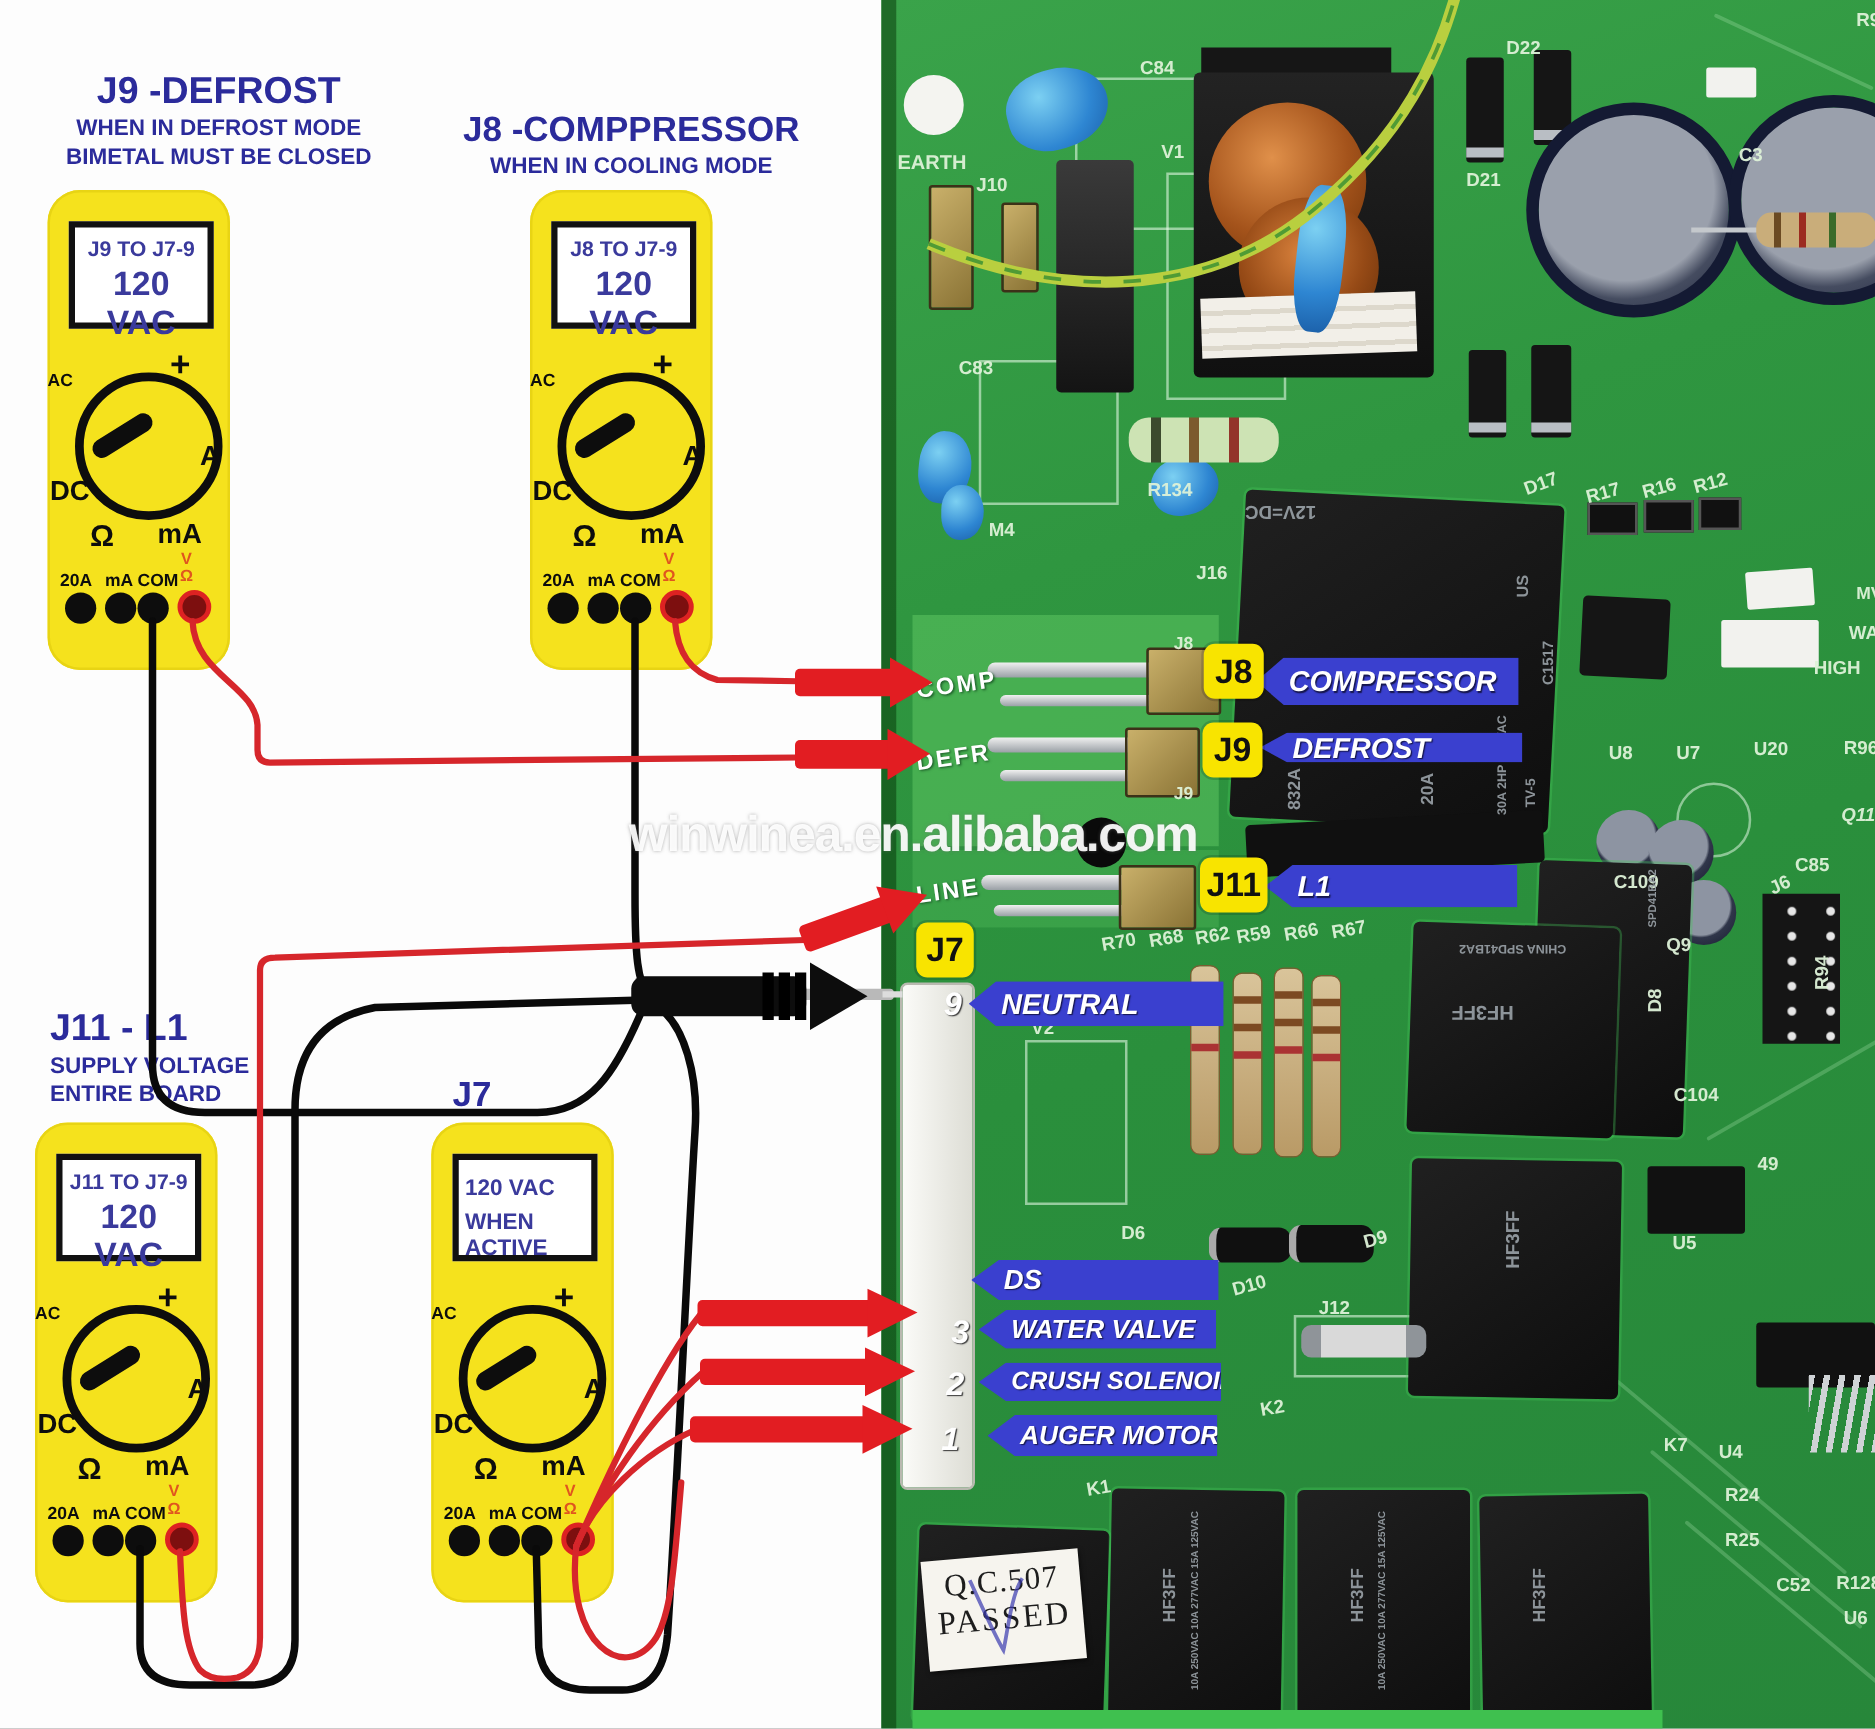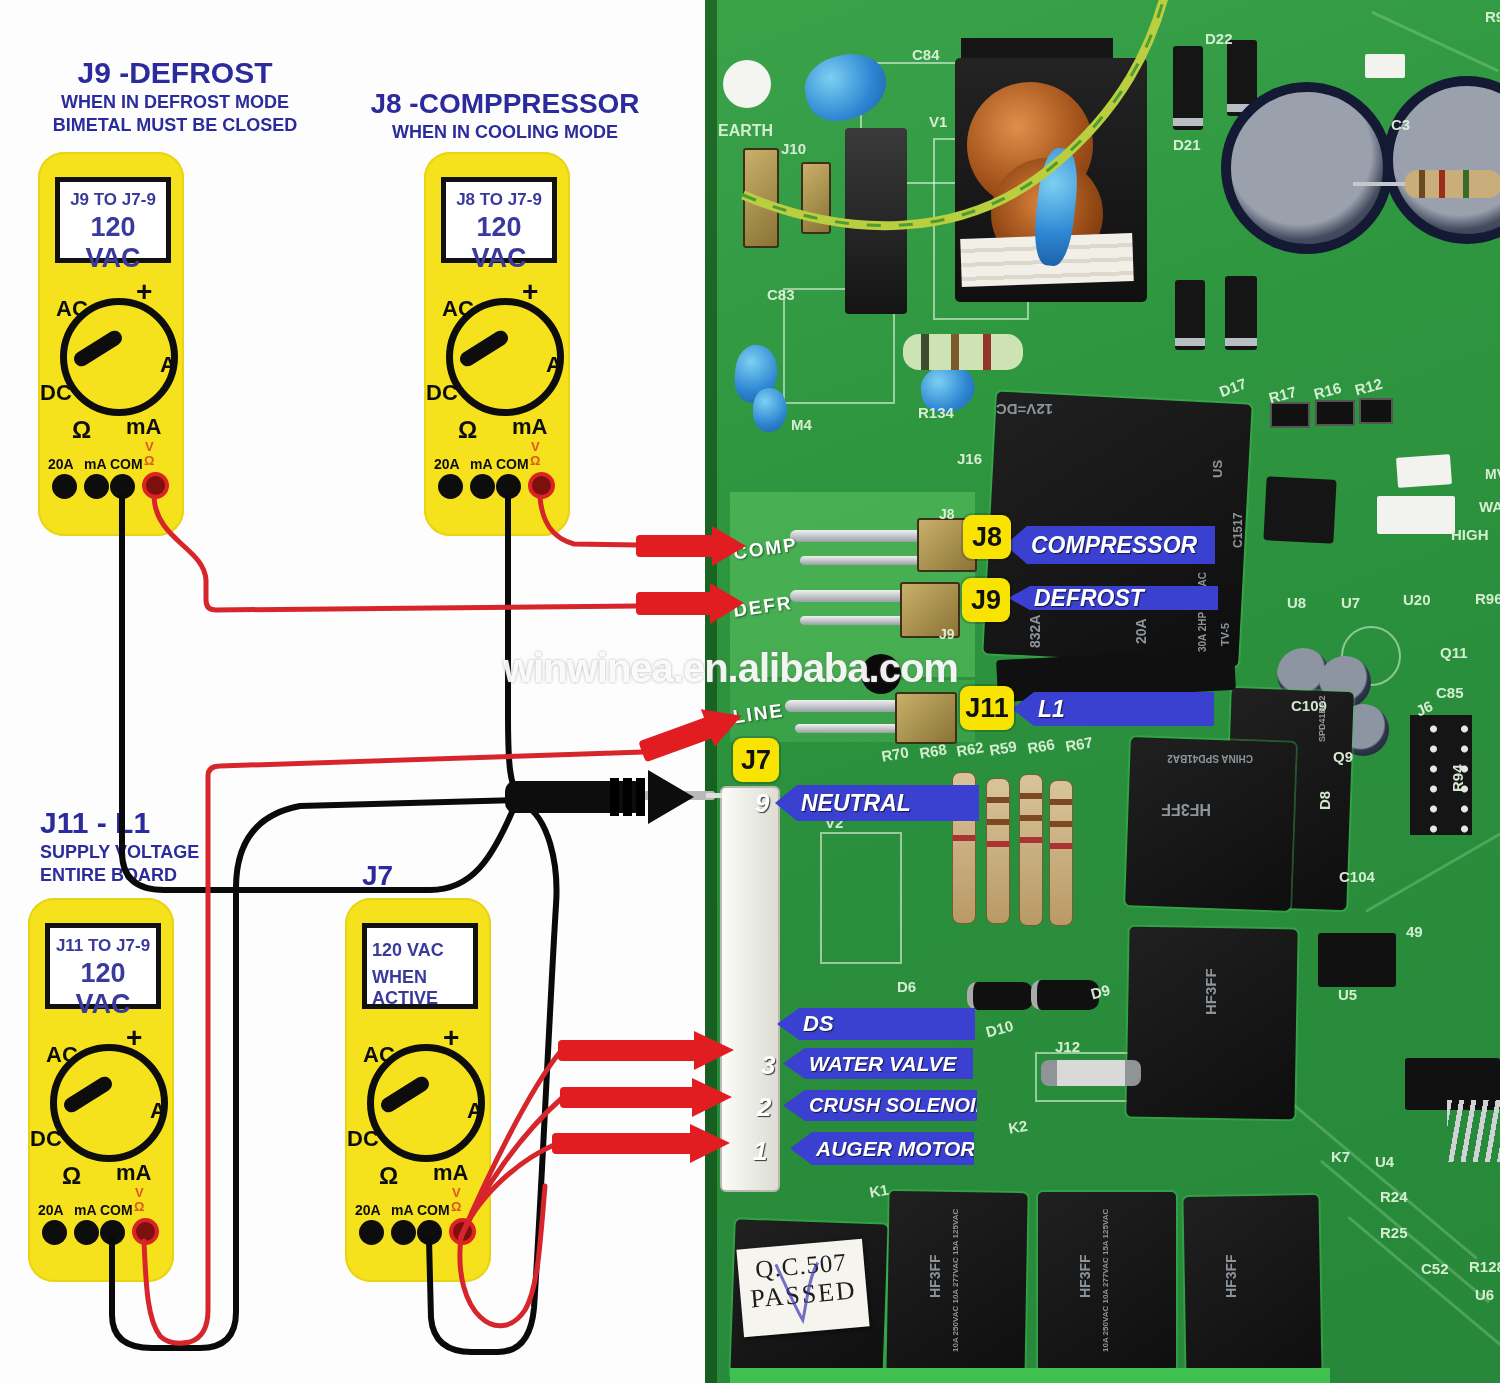--- a/index.html
+++ b/index.html
@@ -19,21 +19,21 @@
   .mdisp .d1{font-size:17px;font-weight:bold;margin-top:8px;}
   .mdisp .d2{font-size:27px;font-weight:bold;margin-top:2px;}
   .mdisp.alt{text-align:left;padding-left:5px;width:101px;}
   .mdisp.alt .d1{font-size:18px;margin-top:12px;}
   .mdisp.alt .d2{font-size:18px;margin-top:6px;}
   .dial{position:absolute;left:22px;top:146px;width:104px;height:104px;border:7px solid #0d0d0d;
         border-radius:50%;}
   .knob{position:absolute;left:4px;top:36px;width:54px;height:15px;background:#0d0d0d;
         border-radius:8px;transform:rotate(-32deg);}
   .ml{position:absolute;font-weight:bold;color:#0d0d0d;}
-  .ml.ac{left:18px;top:144px;font-size:22px;}
+  .ml.ac{left:0;top:144px;font-size:14px;}
   .ml.plus{left:98px;top:124px;font-size:28px;}
   .ml.a{left:122px;top:200px;font-size:22px;}
   .ml.dc{left:2px;top:228px;font-size:22px;}
   .ml.ohm{left:34px;top:264px;font-size:24px;}
   .ml.mamp{left:88px;top:262px;font-size:22px;}
   .jlbl{position:absolute;top:304px;font-size:14px;font-weight:bold;color:#0d0d0d;}
   .jlbl.j20a{left:10px;}  .jlbl.jma{left:46px;}  .jlbl.jcom{left:72px;}
   .jv{position:absolute;left:106px;top:288px;font-size:13px;font-weight:bold;color:#e0551f;
       line-height:14px;text-align:center;}
   .jack{position:absolute;top:322px;width:25px;height:25px;border-radius:50%;background:#0d0d0d;}
@@ -319,37 +319,37 @@
       <path d="M 38 195 C 140 238, 258 242, 348 166 C 418 108, 446 46, 460 -6" stroke="#4f9b35" stroke-width="3" fill="none" stroke-dasharray="14 18"></path>
     </svg>
 
     <div id="silk">
         <span class="sk" style="left: 13px; top: 122px; font-size: 16px;">EARTH</span>
         <span class="sk" style="left: 76px; top: 140px;">J10</span>
         <span class="sk" style="left: 207px; top: 46px;">C84</span>
         <span class="sk" style="left: 224px; top: 113px;">V1</span>
         <span class="sk" style="left: 62px; top: 254px; margin-top: 32px;">C83</span>
         <span class="sk" style="left: 86px; top: 416px;">M4</span>
-        <span class="sk" style="left: 213px; top: 404px;">R134</span>
+        <span class="sk" style="left: 213px; top: 384px;">R134</span>
         <span class="sk" style="left: 252px; top: 450px;">J16</span>
         <span class="sk" style="left: 234px; top: 506px; font-size: 14px;">J8</span>
         <span class="sk" style="left: 234px; top: 626px; font-size: 14px;">J9</span>
         <span class="sk" style="left: 468px; top: 136px;">D21</span>
         <span class="sk" style="left: 500px; top: 30px;">D22</span>
         <span class="sk" style="left: 686px; top: 116px;">C3</span>
         <span class="sk" style="left: 780px; top: 8px;">R9</span>
         <span class="sk" style="left: 512px; top: 384px; transform: rotate(-20deg);">D17</span>
         <span class="sk" style="left: 562px; top: 390px; transform: rotate(-15deg);">R17</span>
         <span class="sk" style="left: 607px; top: 386px; transform: rotate(-15deg);">R16</span>
         <span class="sk" style="left: 648px; top: 382px; transform: rotate(-15deg);">R12</span>
         <span class="sk" style="left: 770px; top: 590px;">R96</span>
         <span class="sk" style="left: 582px; top: 594px;">U8</span>
         <span class="sk" style="left: 636px; top: 594px;">U7</span>
         <span class="sk" style="left: 698px; top: 591px;">U20</span>
-        <span class="sk" style="left: 735px; top: 644px;">Q11</span>
+        <span class="sk" style="left: 768px; top: 644px; font-style: italic;">Q11</span>
         <span class="sk" style="left: 586px; top: 697px;">C109</span>
         <span class="sk" style="left: 731px; top: 684px;">C85</span>
         <span class="sk" style="left: 708px; top: 704px; transform: rotate(-25deg);">J6</span>
         <span class="sk" style="left: 744px; top: 792px; transform: rotate(-90deg);">R94</span>
         <span class="sk" style="left: 628px; top: 748px;">Q9</span>
         <span class="sk" style="left: 175px; top: 748px; transform: rotate(-10deg);">R70</span>
         <span class="sk" style="left: 213px; top: 745px; transform: rotate(-10deg);">R68</span>
         <span class="sk" style="left: 250px; top: 743px; transform: rotate(-10deg);">R62</span>
         <span class="sk" style="left: 283px; top: 742px; transform: rotate(-10deg);">R59</span>
         <span class="sk" style="left: 321px; top: 740px; transform: rotate(-10deg);">R66</span>

